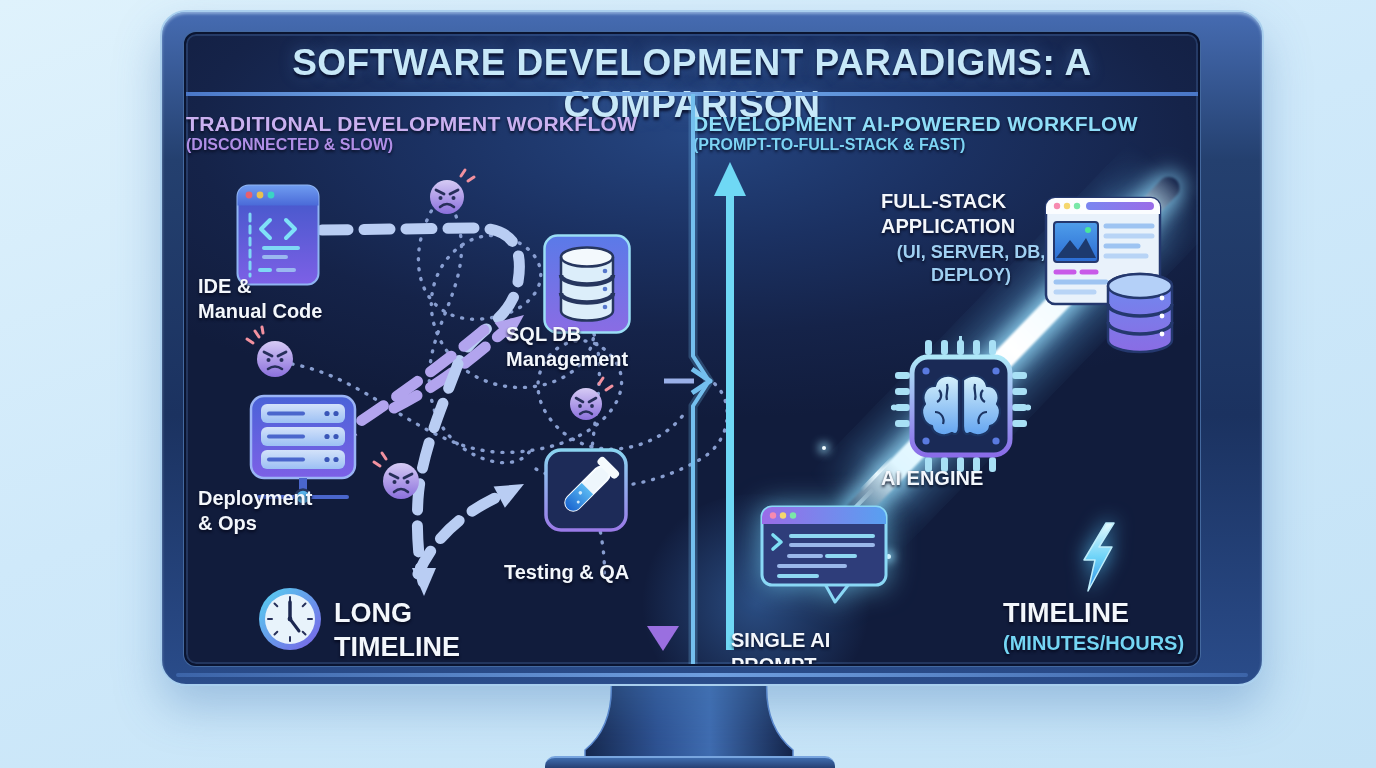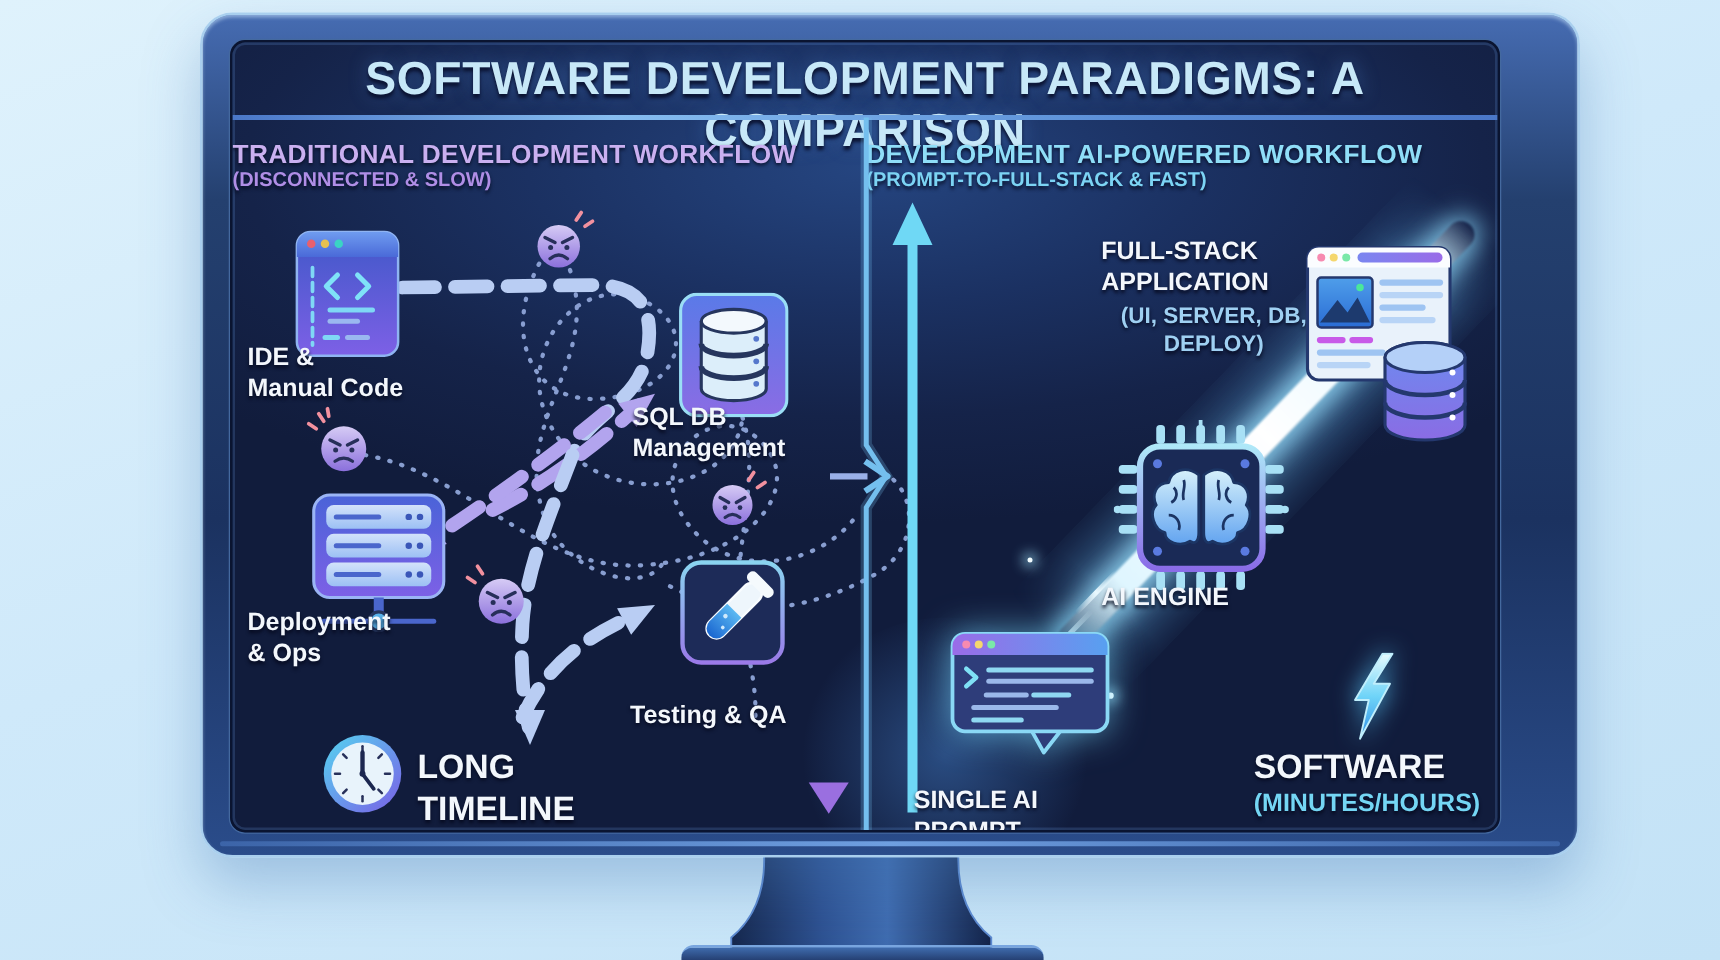--- a/index.html
+++ b/index.html
@@ -485,19 +485,19 @@
             <linearGradient id="gBolt" x1="0" y1="0" x2="0" y2="1">
                 <stop offset="0" stop-color="#e6fafd"></stop>
                 <stop offset="0.5" stop-color="#6fd4f8"></stop>
                 <stop offset="1" stop-color="#2f8ee6"></stop>
               </linearGradient>
           </defs>
           <path d="M27,1 L35,1 L20,25 L33,25 L9,69 L16,38 L5,38 Z" fill="url(#gBolt)" stroke="#bfeefc" stroke-width="1.5" stroke-linejoin="round"></path>
         </svg>
       </div>
       <div class="node-label" style="left:817px;top:563px;width:200px;">
-        <div class="tl-white">SOFTWARE</div>
+        <div class="tl-white">TIMELINE</div>
         <div class="tl-cyan">(MINUTES/HOURS)</div>
       </div>
 
     </div>
   </div>
 </div>
 
 </body></html>

